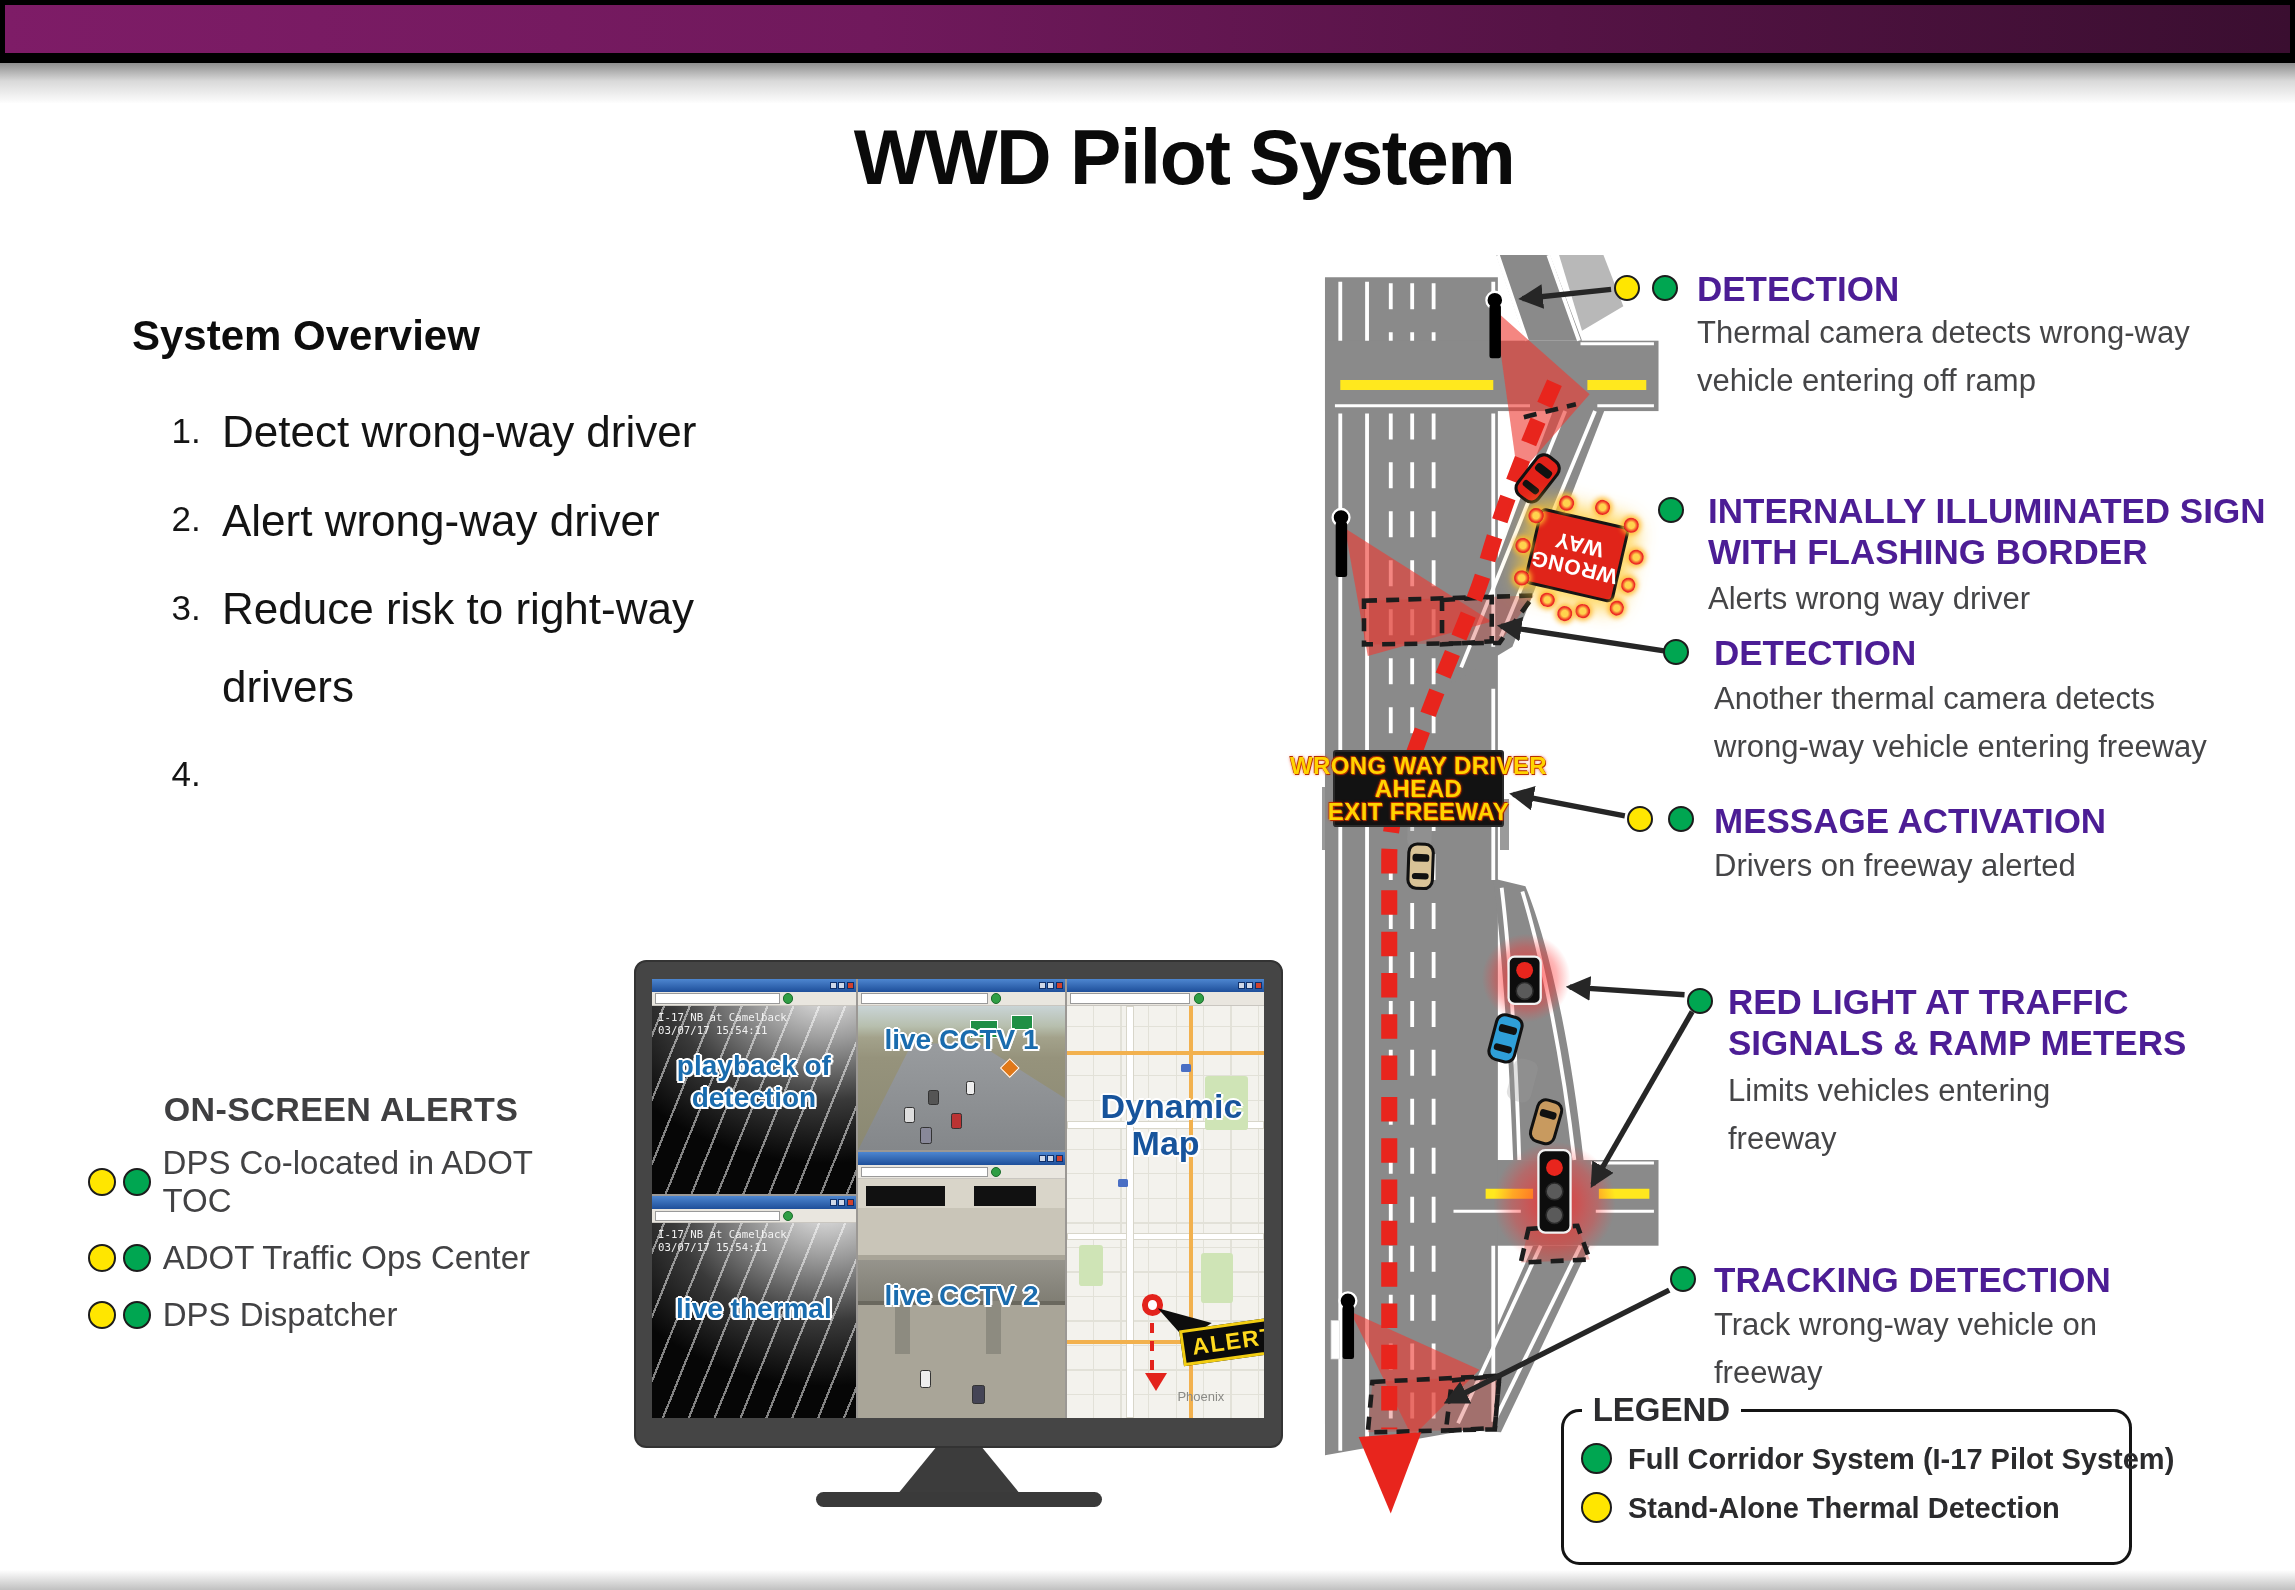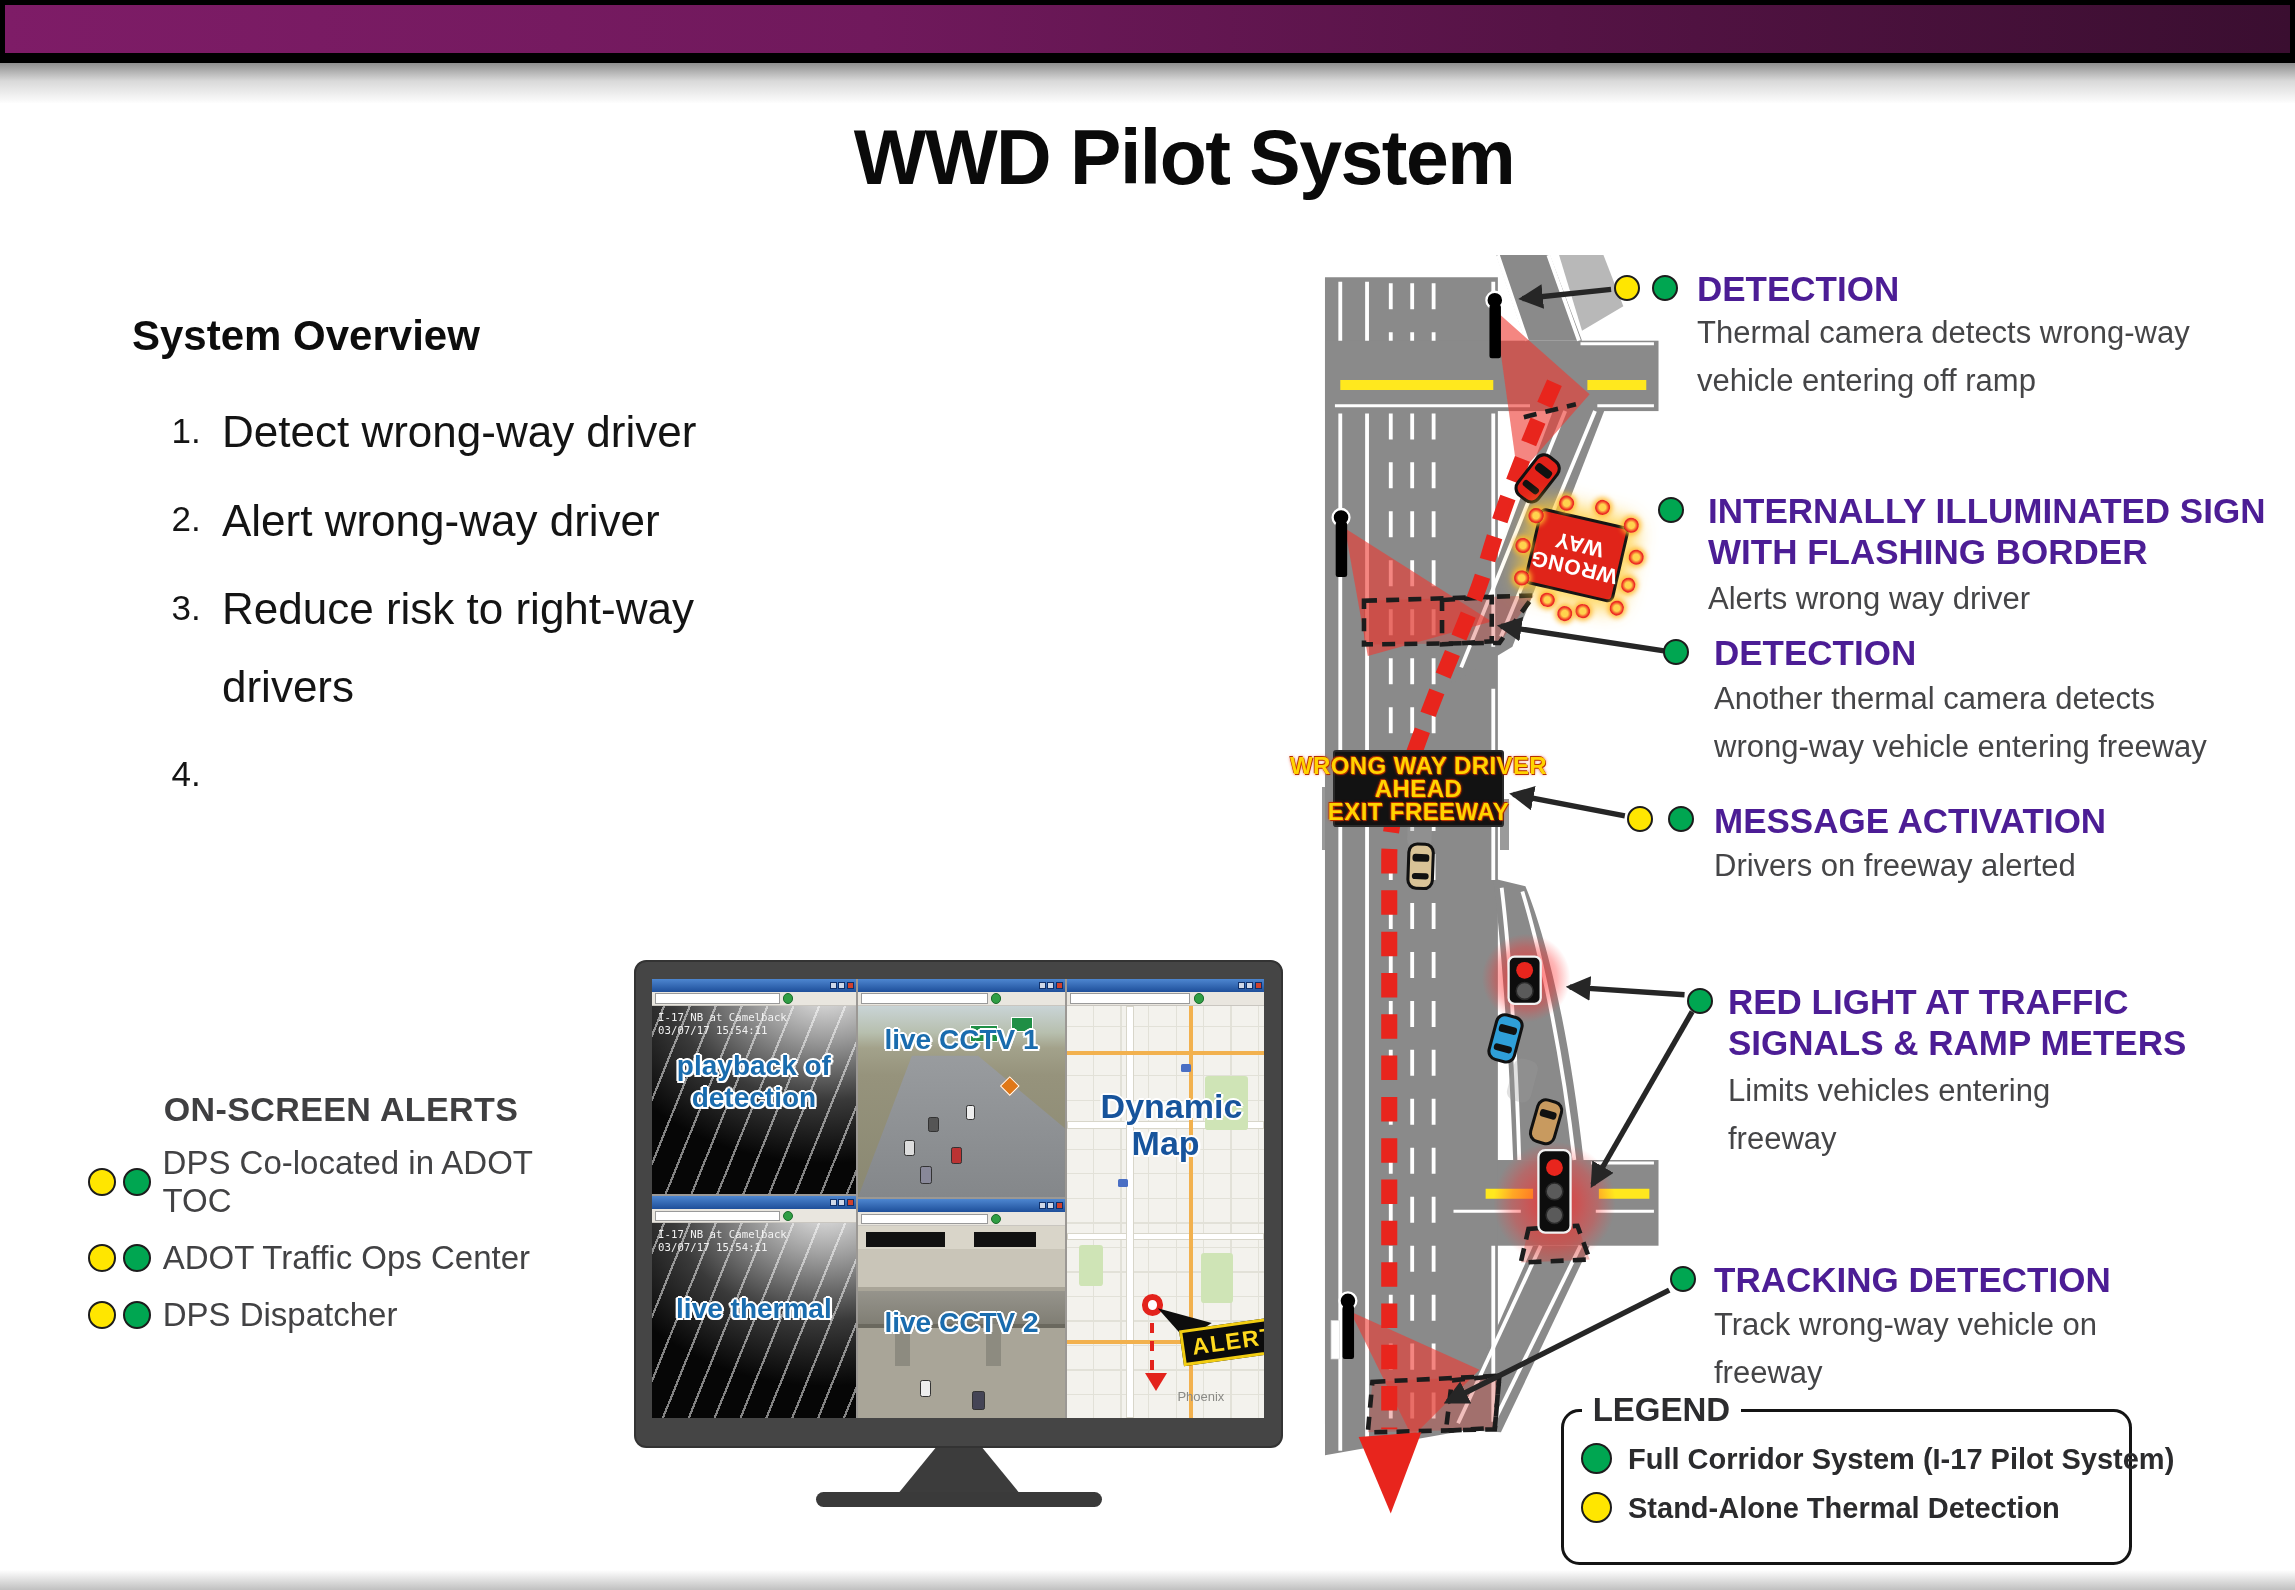--- a/index.html
+++ b/index.html
@@ -398,21 +398,21 @@
         <div class="cam-ts">
           <div>I-17 NB at Camelback</div>
           <div>03/07/17 15:54:11</div>
         </div>
         <div class="cam-label" style="top:70px">live thermal</div>
       </div>
     </div>
   </div>
 
   <div class="mon-col" style="width:207px">
-    <div class="win" style="height:218px">
+    <div class="win" style="height:171px">
       <div class="tbar">
         <span class="tbtn"></span>
         <span class="tbtn"></span>
         <span class="tbtn close"></span>
       </div>
       <div class="mbar">
         <span class="combo"></span>
         <span class="gobtn"></span>
       </div>
       <div class="wcontent cctv1">

